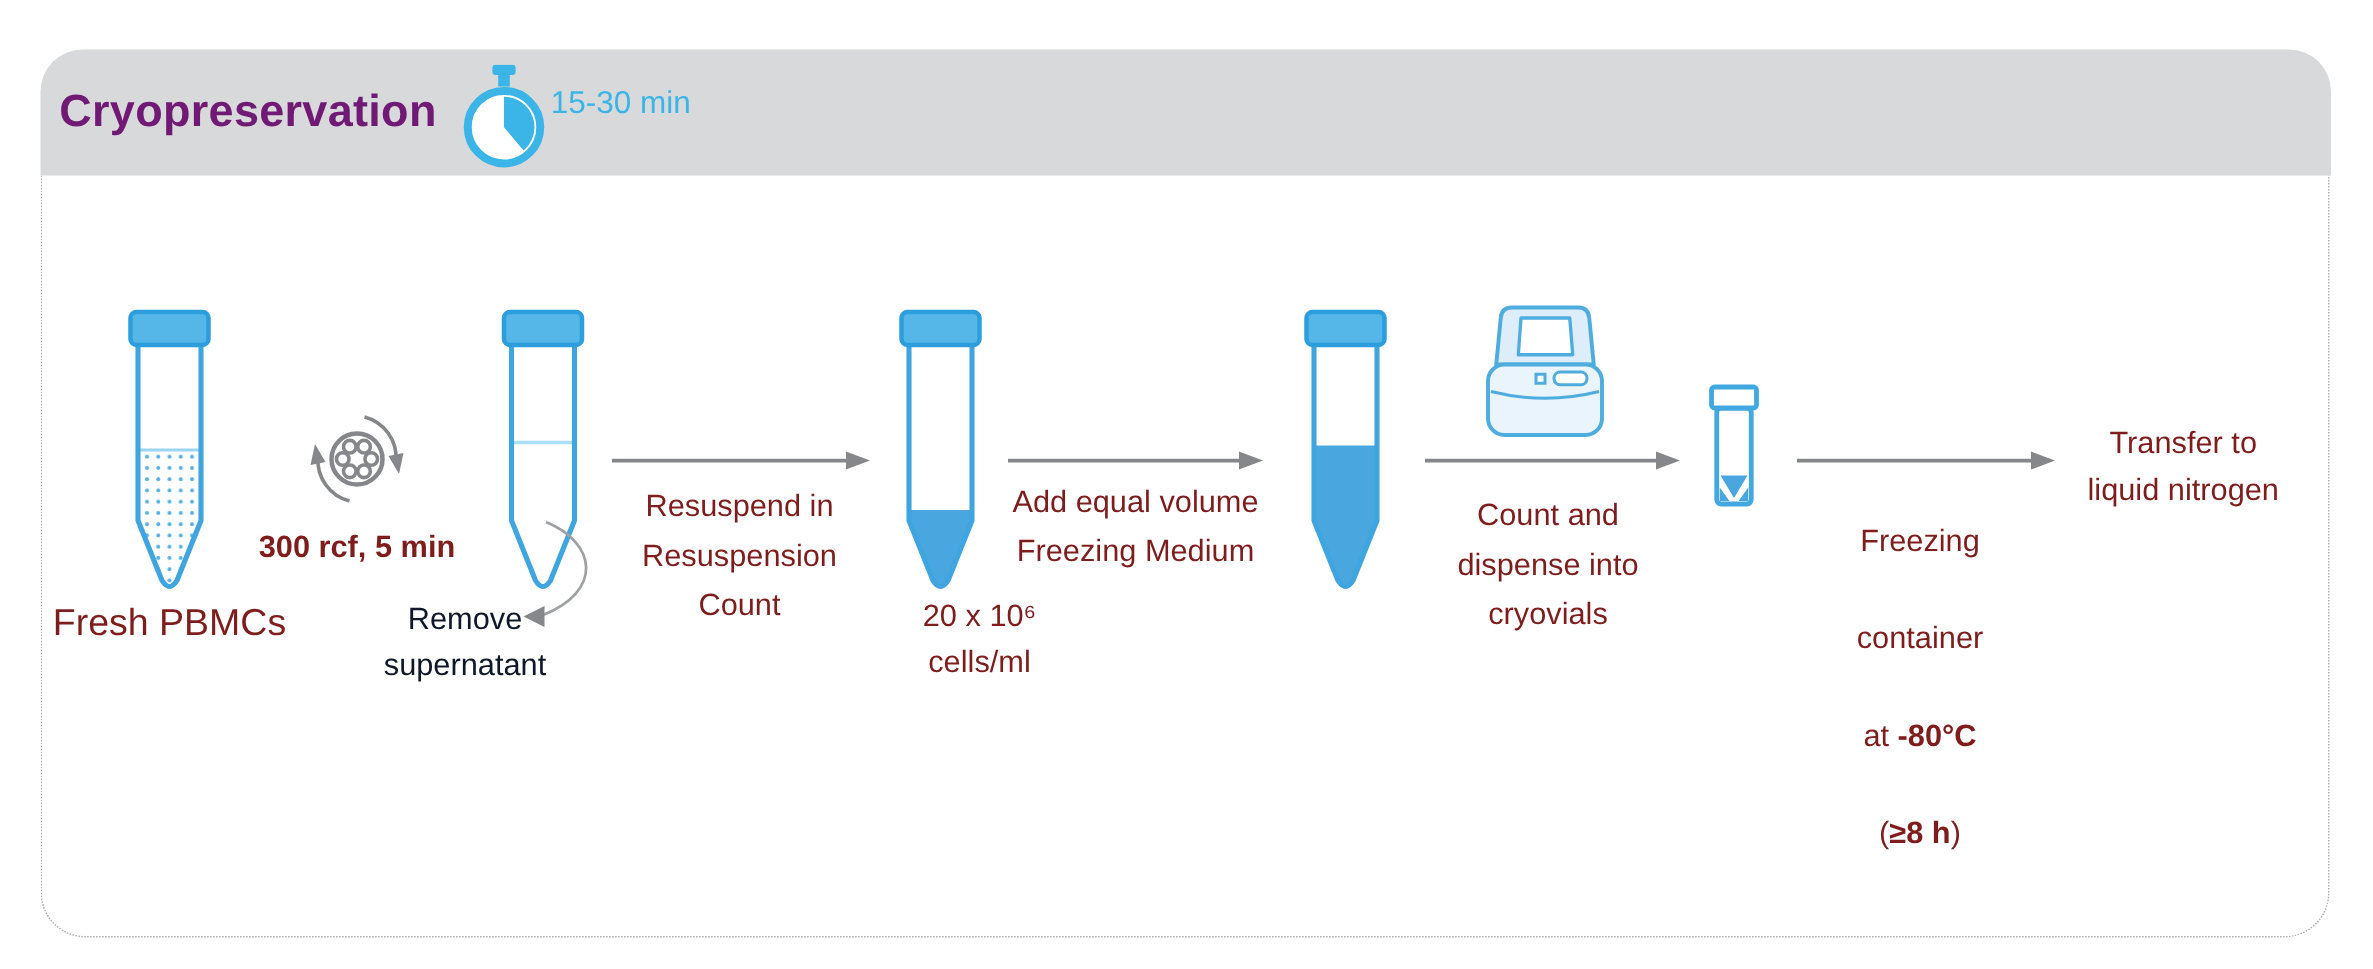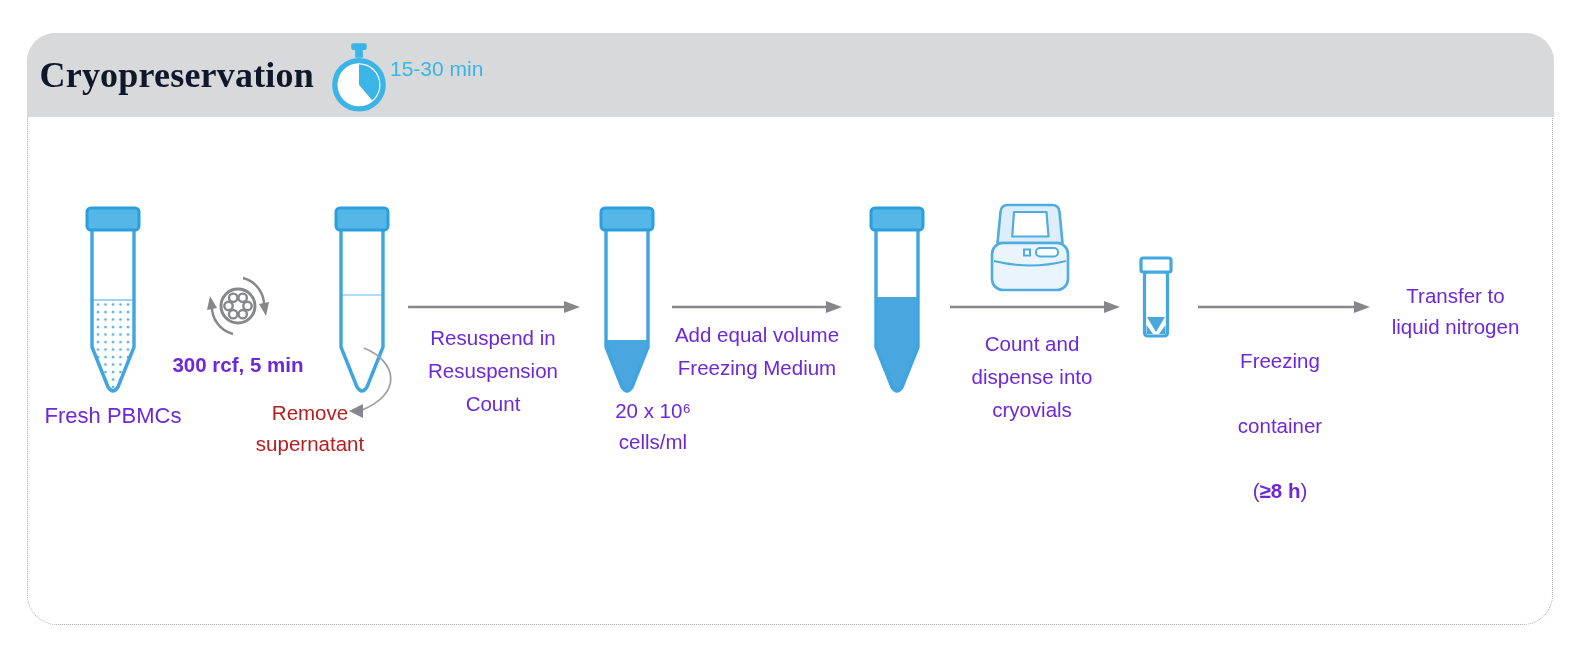--- a/index.html
+++ b/index.html
@@ -9,30 +9,30 @@
   }
   .panel{
     position:absolute;left:27px;top:33px;width:1526px;height:592px;
     border:1.5px dotted #a8aaad;border-radius:30px;box-sizing:border-box;background:#ffffff;
   }
   .header-bar{
     position:absolute;left:-1.5px;right:-1.5px;top:-1.5px;height:84px;
     background:#d8d9da;border-radius:28px 28px 0 0;
     display:flex;align-items:center;padding-left:13px;box-sizing:border-box;
   }
-  .page-title{font-size:36px;font-weight:bold;color:#0f172a;letter-spacing:.2px;font-family:Liberation Serif, serif;}
+  .page-title{font-size:30px;font-weight:bold;color:#701a75;letter-spacing:.2px;}
   .timer-wrap{margin-left:16px;margin-top:6px;display:flex;align-items:center;}
   .duration{font-size:21px;color:#3bb4e7;margin-left:2px;margin-top:-12px;text-align:right;}
   .abs{position:absolute;}
   .lbl{
     position:absolute;text-align:center;font-size:20.5px;line-height:33px;
-    color:#6d28d9;white-space:pre-line;
+    color:#7f1d1d;white-space:pre-line;
   }
   .lbl-bold{font-weight:bold;}
-  .lbl-gray{color:#b91c1c;line-height:31px;}
+  .lbl-gray{color:#0f172a;line-height:31px;}
   .lbl-left{text-align:left;line-height:31px;}
   .freeze-line{line-height:32px;}
   .transfer{line-height:31px;}
   b{font-weight:bold;}
 </style>
 </head>
 <body>
 
 <div class="canvas">
 
@@ -58,21 +58,21 @@
         </clipPath>
       <pattern id="dots" width="7.5" height="7.5" patternUnits="userSpaceOnUse">
         <circle cx="2" cy="2" r="1.3" fill="#55b0e6"></circle>
       </pattern>
     </defs>
     <rect x="11" y="95" width="42" height="97" fill="url(#dots)" clip-path="url(#t1clip)"></rect>
     <line x1="11" y1="95" x2="53" y2="95" stroke="#9bd5f2" stroke-width="2" clip-path="url(#t1clip)"></line>
     <path d="M11,24 L11,142 L27,182 Q32,190 37,182 L53,142 L53,24 Z" fill="none" stroke="#3fa5e0" stroke-width="3.4" stroke-linejoin="round"></path>
     <rect x="6" y="3" width="52" height="22" rx="4" fill="#55b7e8" stroke="#2d9edd" stroke-width="3"></rect>
   </svg>
-  <div class="lbl" style="left:13px;top:399px;width:200px;font-size:22px;">Fresh PBMCs</div>
+  <div class="lbl" style="left:13px;top:399px;width:200px;font-size:25px;">Fresh PBMCs</div>
 
   <svg class="abs" style="left:203px;top:271px;" width="70" height="70" viewBox="0 0 70 70">
     <circle cx="35" cy="35" r="17" fill="#ffffff" stroke="#85878a" stroke-width="3"></circle>
     <circle cx="44.5" cy="35" r="4.2" fill="none" stroke="#85878a" stroke-width="2.4"></circle>
     <circle cx="39.7" cy="43.2" r="4.2" fill="none" stroke="#85878a" stroke-width="2.4"></circle>
     <circle cx="30.2" cy="43.2" r="4.2" fill="none" stroke="#85878a" stroke-width="2.4"></circle>
     <circle cx="25.5" cy="35" r="4.2" fill="none" stroke="#85878a" stroke-width="2.4"></circle>
     <circle cx="30.2" cy="26.8" r="4.2" fill="none" stroke="#85878a" stroke-width="2.4"></circle>
     <circle cx="39.7" cy="26.8" r="4.2" fill="none" stroke="#85878a" stroke-width="2.4"></circle>
     <path d="M40,7 A28,28 0 0 1 61,36" fill="none" stroke="#85878a" stroke-width="2.4"></path>
@@ -164,19 +164,20 @@
     <rect x="2" y="2" width="30" height="14" rx="2" fill="#ffffff" stroke="#41a8e0" stroke-width="3.2"></rect>
   </svg>
 
   <svg class="abs" style="left:1198px;top:299px;" width="172" height="16" viewBox="0 0 172 16">
     <line x1="0" y1="8" x2="157" y2="8" stroke="#85878a" stroke-width="2.5"></line>
     <polygon points="156,2 172,8 156,14" fill="#85878a"></polygon>
   </svg>
   <div class="lbl" style="left:1187px;top:312px;width:186px;text-align:center;">
     <div class="freeze-line">Freezing</div>
     <div class="freeze-line">container</div>
+    <div class="freeze-line"><span>at </span><b>-80°C</b></div>
     <div class="freeze-line"><span>(</span><b>≥8 h</b><span>)</span></div>
   </div>
 
   <div class="lbl transfer" style="left:1358px;top:280px;width:195px;">Transfer to
 liquid nitrogen</div>
 
 </div>
 
 </body></html>

